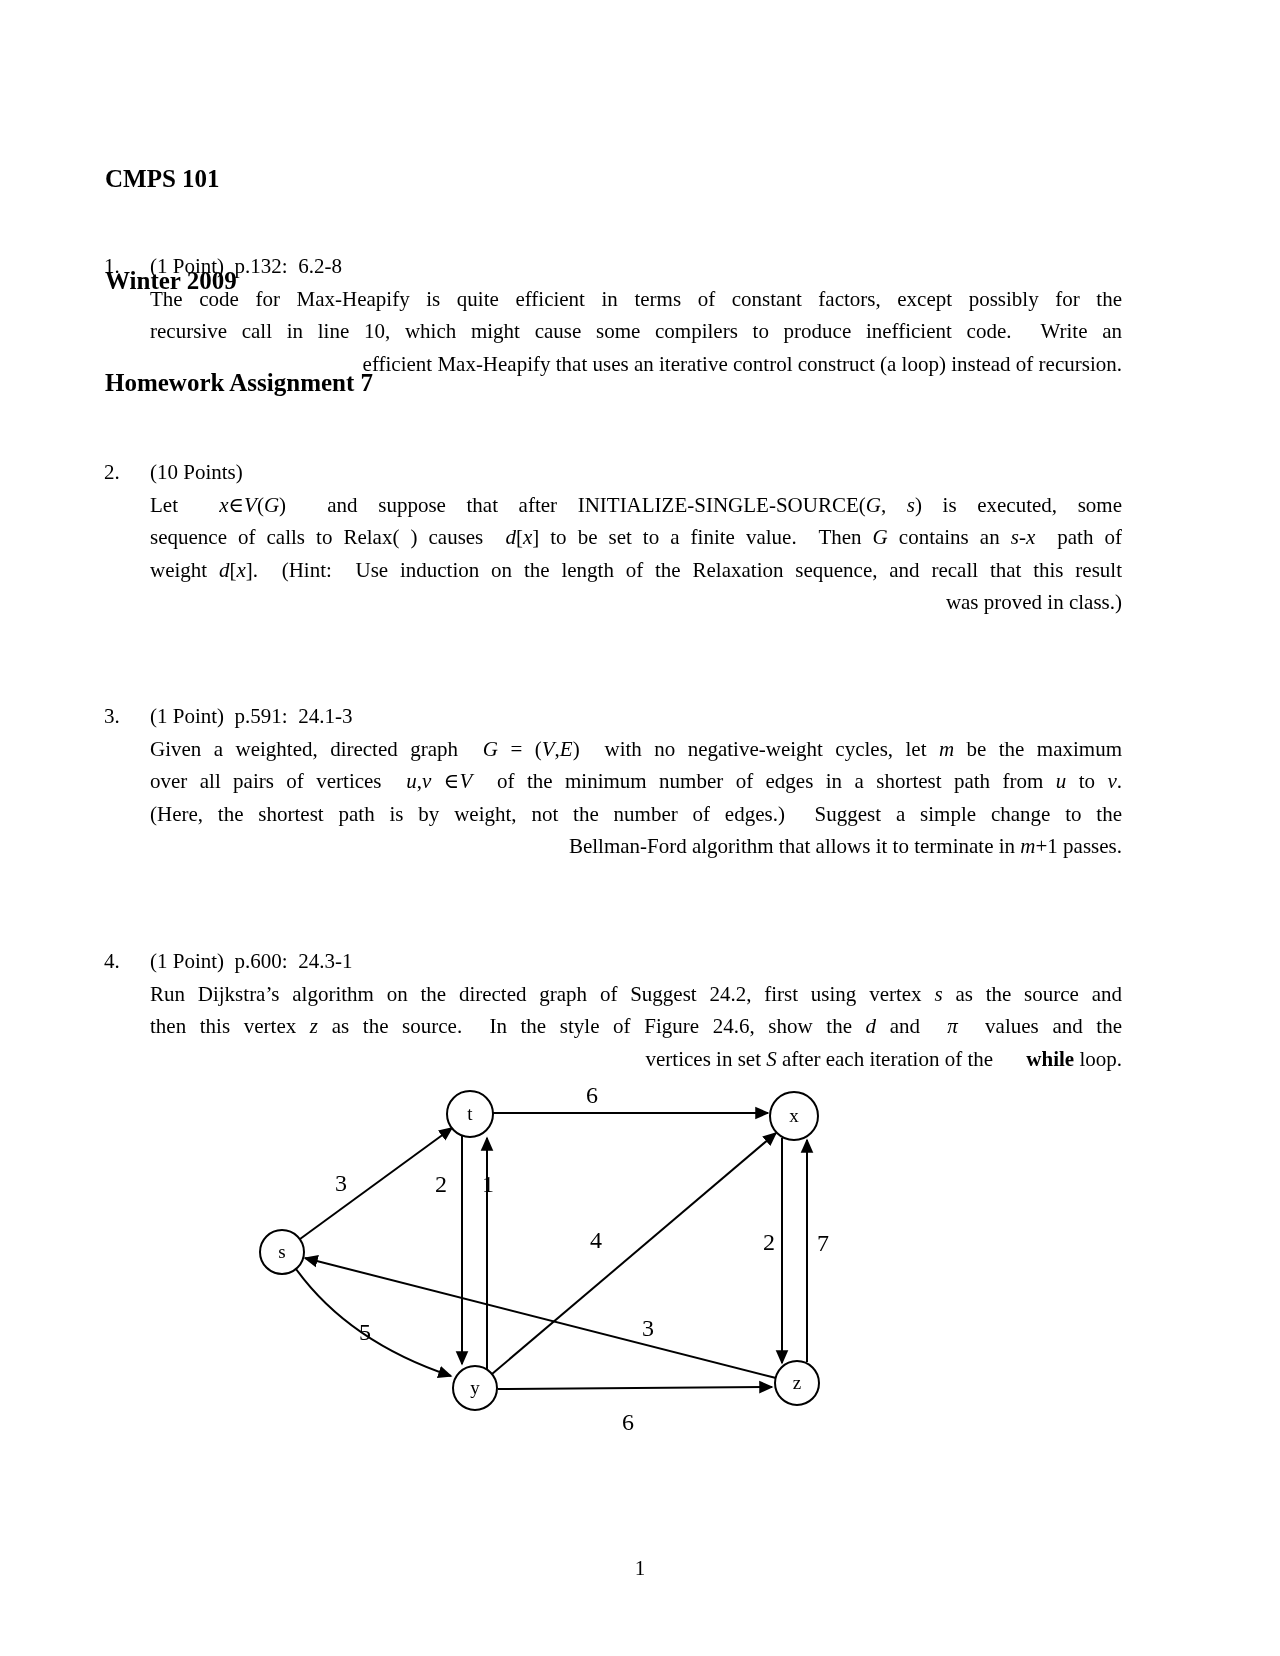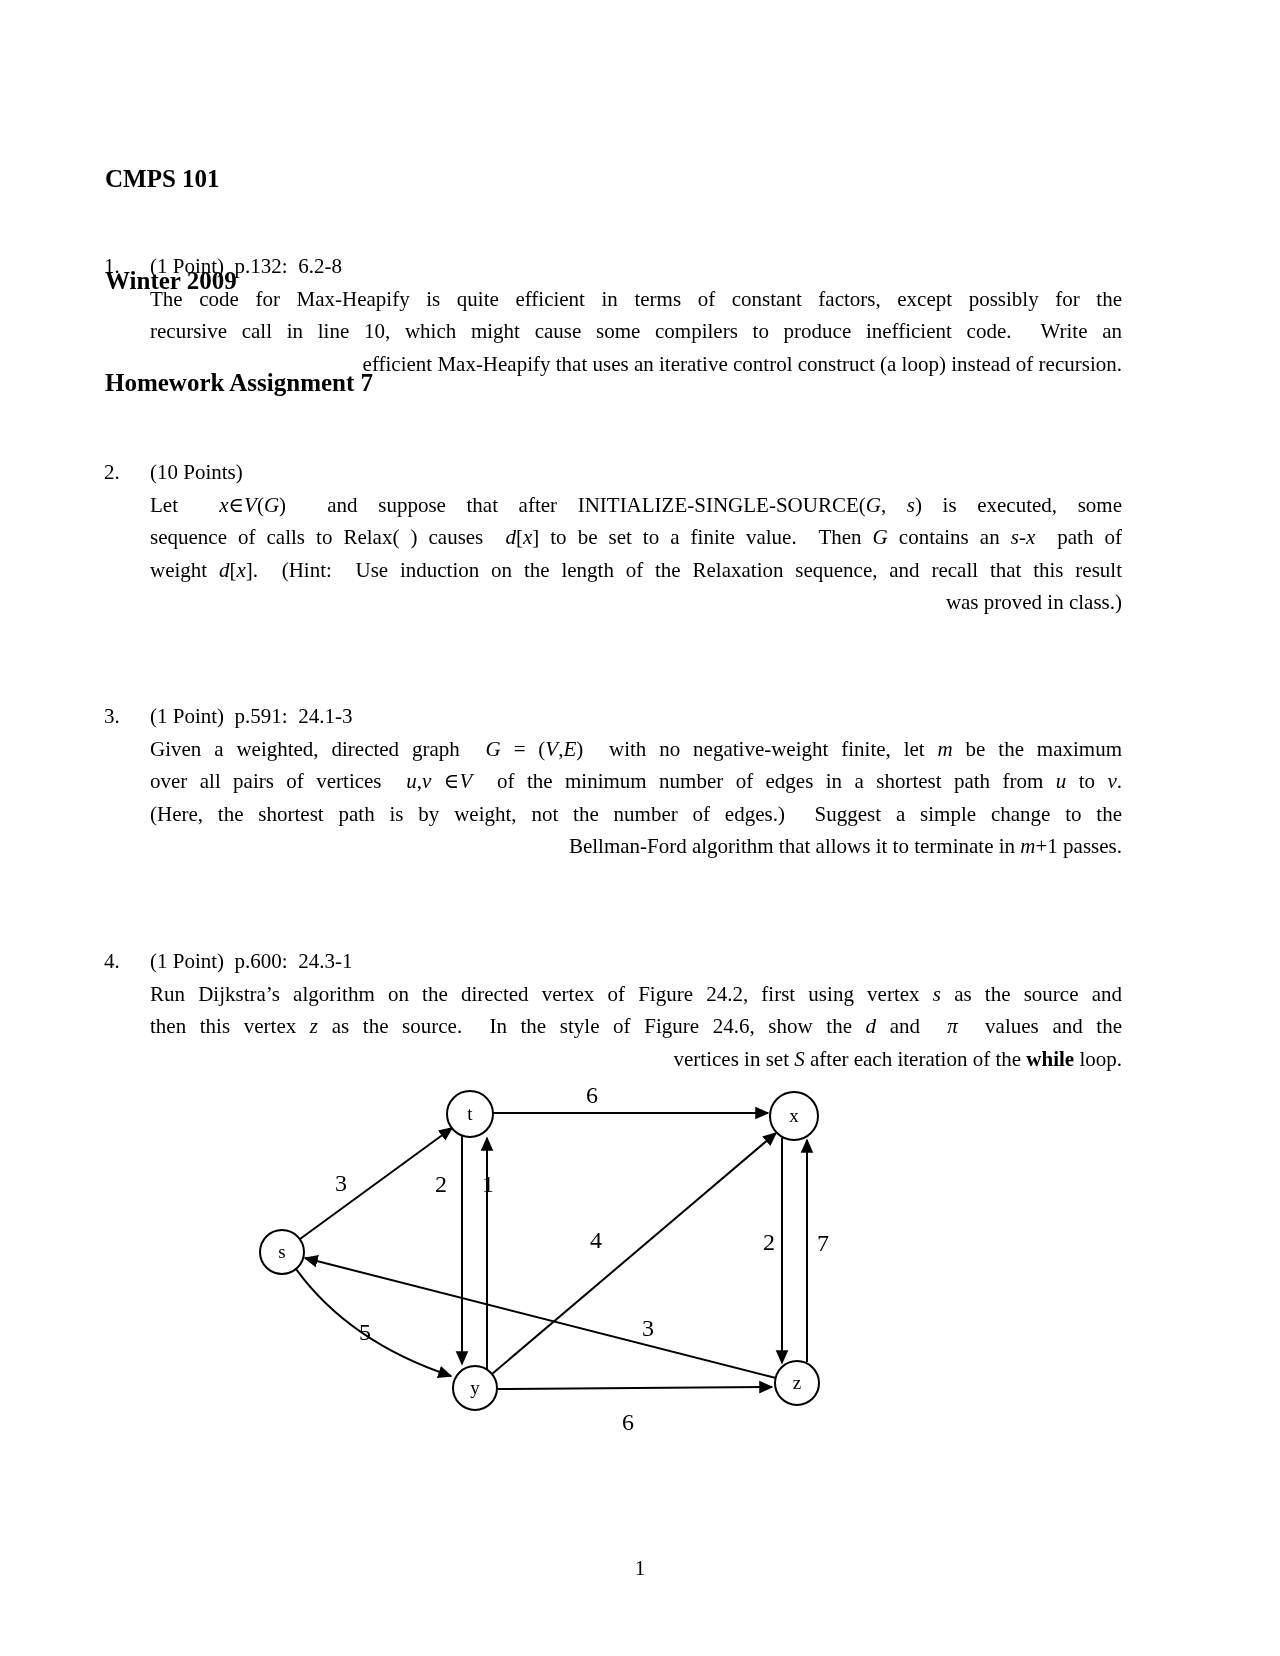--- a/index.html
+++ b/index.html
@@ -20,21 +20,21 @@
   #p1{top:250px}
   #p2{top:456px}
   #p3{top:700px}
   #p4{top:945px}
   .pnum{grid-column:1;line-height:32.5px;}
   .pbody{grid-column:2;}
   .ptitle{line-height:32.5px;white-space:pre-wrap;}
   .tline{line-height:32.5px;white-space:pre-wrap;text-align:right;}
   .tline.just{text-align:justify;text-align-last:justify;}
   .it{font-style:italic;}
-  .bd{font-weight:bold;}
+  .bd{font-weight:bold;margin-left:28px;}
   #fig{position:absolute;left:0;top:0;width:1280px;height:1656px;}
   .elabel{font-family:"Liberation Serif","DejaVu Serif",serif;font-size:24px;text-anchor:middle;fill:#000;}
   .nlabel{font-family:"Liberation Serif","DejaVu Serif",serif;font-size:19px;text-anchor:middle;fill:#000;}
   .pageno{
     position:absolute;left:0;top:1556px;width:1280px;
     text-align:center;font-size:21px;
   }
 </style>
 </head>
 <body>
@@ -70,34 +70,34 @@
           <div class="tline"><span>was proved in class.)</span></div>
         </div>
     </div>
   </div>
 
   <div class="problem" id="p3">
     <div class="pnum">3.</div>
     <div class="pbody">
       <div class="ptitle">(1 Point)  p.591:  24.1-3</div>
       <div>
-          <div class="tline just"><span>Given a weighted, directed graph  </span><span class="it">G</span><span> = (</span><span class="it">V</span><span>,</span><span class="it">E</span><span>)  with no negative-weight finite, let </span><span class="it">m</span><span> be the maximum</span></div>
+          <div class="tline just"><span>Given a weighted, directed graph  </span><span class="it">G</span><span> = (</span><span class="it">V</span><span>,</span><span class="it">E</span><span>)  with no negative-weight cycles, let </span><span class="it">m</span><span> be the maximum</span></div>
           <div class="tline just"><span>over all pairs of vertices  </span><span class="it">u</span><span>,</span><span class="it">v</span><span> ∈</span><span class="it">V</span><span>  of the minimum number of edges in a shortest path from </span><span class="it">u</span><span> to </span><span class="it">v</span><span>.</span></div>
           <div class="tline just"><span>(Here, the shortest path is by weight, not the number of edges.)  Suggest a simple change to the</span></div>
           <div class="tline"><span>Bellman-Ford algorithm that allows it to terminate in </span><span class="it">m</span><span>+1 passes.</span></div>
         </div>
     </div>
   </div>
 
   <div class="problem" id="p4">
     <div class="pnum">4.</div>
     <div class="pbody">
       <div class="ptitle">(1 Point)  p.600:  24.3-1</div>
       <div>
-          <div class="tline just"><span>Run Dijkstra’s algorithm on the directed vertex of Figure 24.2, first using vertex </span><span class="it">s</span><span> as the source and</span></div>
+          <div class="tline just"><span>Run Dijkstra’s algorithm on the directed graph of Suggest 24.2, first using vertex </span><span class="it">s</span><span> as the source and</span></div>
           <div class="tline just"><span>then this vertex </span><span class="it">z</span><span> as the source.  In the style of Figure 24.6, show the </span><span class="it">d</span><span> and  </span><span class="it">π</span><span>  values and the</span></div>
           <div class="tline"><span>vertices in set </span><span class="it">S</span><span> after each iteration of the </span><span class="bd">while</span><span> loop.</span></div>
         </div>
     </div>
   </div>
 
   <svg id="fig" viewBox="0 0 1280 1656">
     <defs>
       <marker id="ah" viewBox="0 0 10 10" refX="8.5" refY="5" markerWidth="7.5" markerHeight="7.5" orient="auto-start-reverse">
         <path d="M 0 0.8 L 9.5 5 L 0 9.2 Z" fill="#000"></path>

